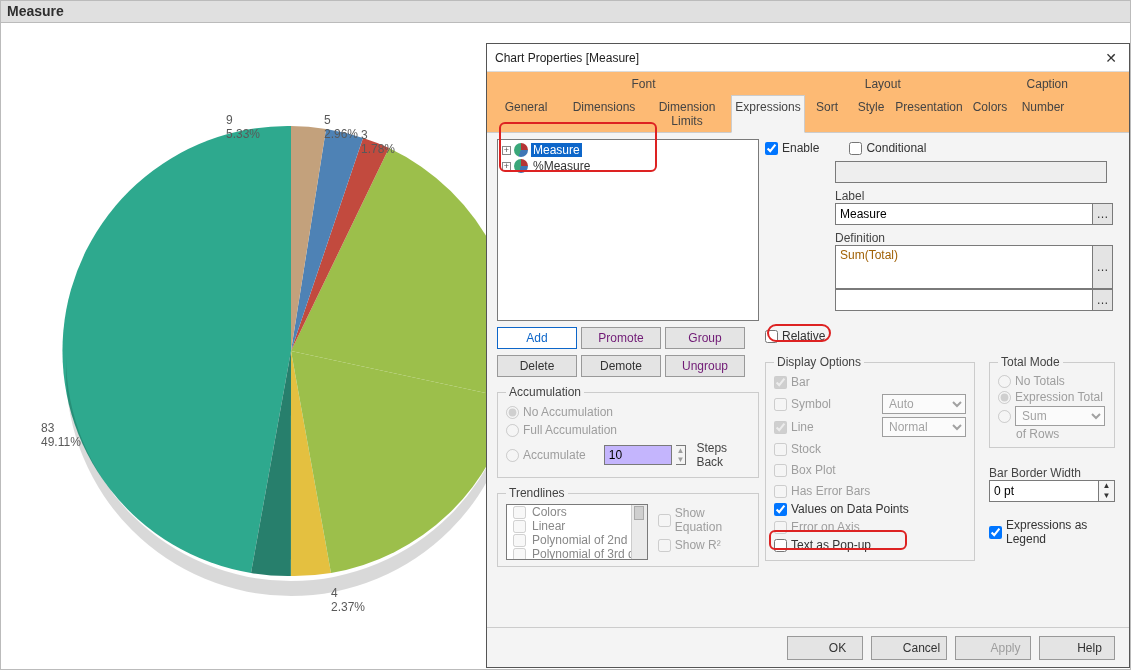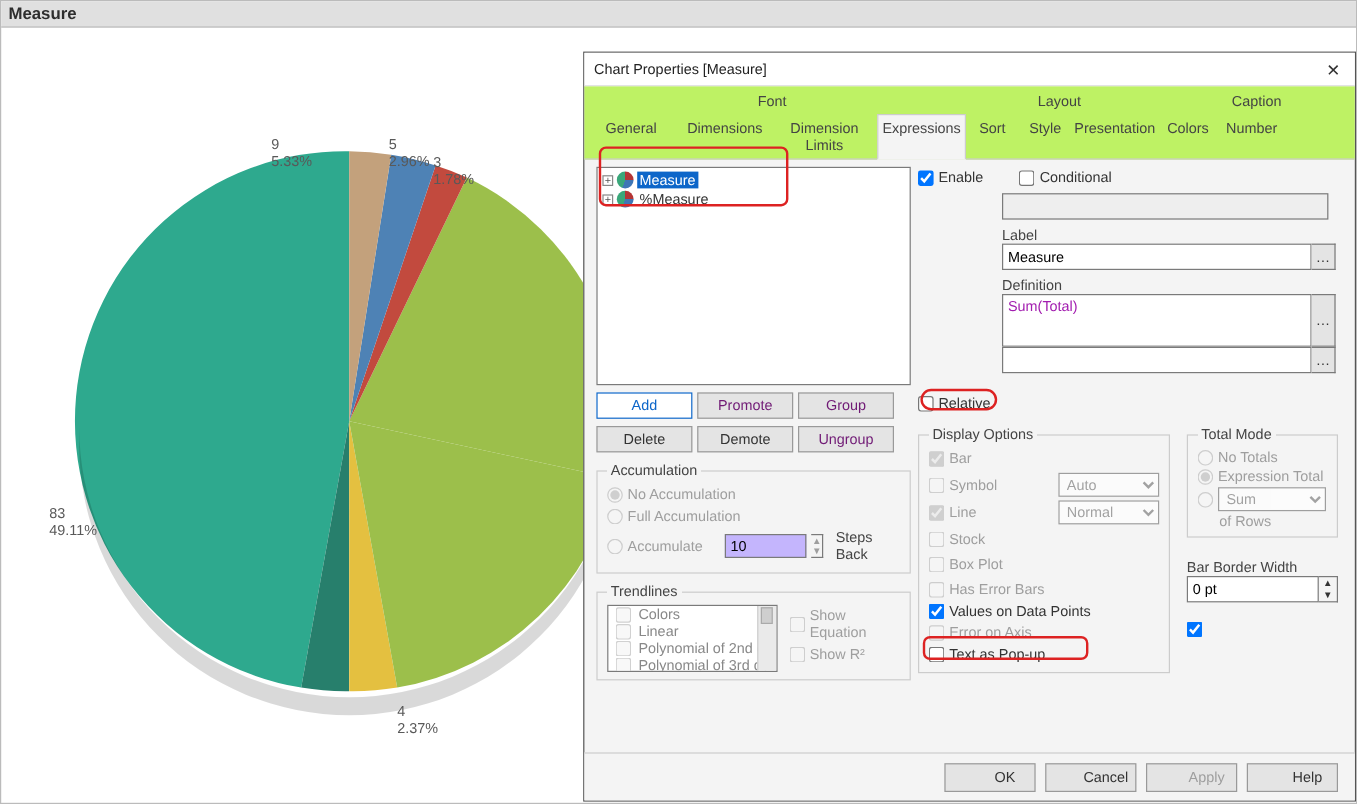--- a/index.html
+++ b/index.html
@@ -7,21 +7,21 @@
 
   .chart-window { position: absolute; left: 0; top: 0; width: 1131px; height: 670px; border: 1px solid #bbb; background: #fff; }
   .chart-titlebar { height: 22px; background: #e0e0e0; border-bottom: 1px solid #bbb; padding: 2px 6px; font-weight: bold; font-size: 14px; color: #2e2e2e; }
   .chart-area { position: absolute; left: 40px; top: 50px; width: 1050px; height: 600px; }
 
   .dialog { position: absolute; left: 486px; top: 43px; width: 644px; height: 625px; background: #f4f4f4; border: 1px solid #555; z-index: 10; }
   .dialog-title { height: 28px; background: #fff; border-bottom: 1px solid #dcdcdc; display: flex; align-items: center; padding: 0 8px; color: #222; }
   .dialog-title .spacer { flex: 1; }
   .close-x { width: 20px; text-align: center; cursor: pointer; font-size: 14px; color: #333; }
 
-  .tabs-wrap { border-bottom: 1px solid #ccc; background: #bef264; }
+  .tabs-wrap { border-bottom: 1px solid #ccc; background: #fdba74; }
   .tab-row { display: flex; }
   .tab { padding: 4px 0; text-align: center; color: #444; cursor: pointer; border: 1px solid transparent; border-bottom: none; }
   .tab.font { width: 314px; }
   .tab.layout { width: 166px; }
   .tab.caption { width: 164px; }
   .tab.general { width: 78px; }
   .tab.dim { width: 78px; }
   .tab.dl { width: 88px; }
   .tab.expr { width: 74px; }
   .tab.sort { width: 44px; }
@@ -60,21 +60,21 @@
   .trend-scroll { position: absolute; right: 0; top: 0; width: 16px; height: 100%; background: #eaeaea; border-left: 1px solid #ccc; }
   .trend-thumb { width: 10px; height: 14px; background: #cfcfcf; margin: 1px auto; border: 1px solid #aaa; }
 
   .field-label { color: #444; margin-top: 6px; display: block; }
   .text-input, .textarea-input { width: 100%; border: 1px solid #7a7a7a; background: #fff; padding: 2px 4px; }
   .text-input { height: 22px; }
   .textarea-input { height: 44px; resize: none; font-family: inherit; }
   .with-ellipsis { display: flex; }
   .with-ellipsis .text-input, .with-ellipsis .textarea-input { flex: 1; }
   .ellipsis-btn { width: 20px; border: 1px solid #7a7a7a; border-left: none; background: #e4e4e4; text-align: center; cursor: pointer; display: flex; align-items: center; justify-content: center; }
-  .definition .textarea-input { color: #a21caf; }
+  .definition .textarea-input { color: #a16207; }
 
   .disp-grid { display: grid; grid-template-columns: 100px 84px; gap: 3px 8px; align-items: center; }
   .select { height: 20px; border: 1px solid #7a7a7a; background: #fff; padding: 0 2px; width: 84px; font-size: 12px; }
 
   .total-mode .radio-row, .total-mode .row2 { padding: 1px 0; }
 
   .dialog-footer { position: absolute; bottom: 0; left: 0; right: 0; height: 40px; border-top: 1px solid #ccc; display: flex; justify-content: flex-end; align-items: center; gap: 8px; padding: 0 14px; background: #f4f4f4; }
   .dlg-btn { width: 76px; height: 24px; border: 1px solid #999; background: #e4e4e4; text-align: center; line-height: 22px; cursor: pointer; padding-left: 25px; }
   .dlg-btn.disabled { color: #9e9e9e; }
 
@@ -356,20 +356,21 @@
           <div style="margin-top:18px">
             <div class="lbl">Bar Border Width</div>
             <div style="display:flex">
               <input class="text-input" style="width: 110px;" value="0 pt">
               <span style="display:inline-block;width:16px;text-align:center;border:1px solid #7a7a7a;border-left:none;height:22px;line-height:10px;font-size:8px;">▲<br>▼</span>
             </div>
           </div>
 
           <div class="check-row" style="margin-top:14px">
               <input type="checkbox" checked="" style="">
+              <span>Expressions as Legend</span>
             </div>
         </div>
       </div>
     </div>
   </div>
 
   <div class="dialog-footer">
     <div class="dlg-btn">OK</div>
     <div class="dlg-btn">Cancel</div>
     <div class="dlg-btn disabled">Apply</div>

